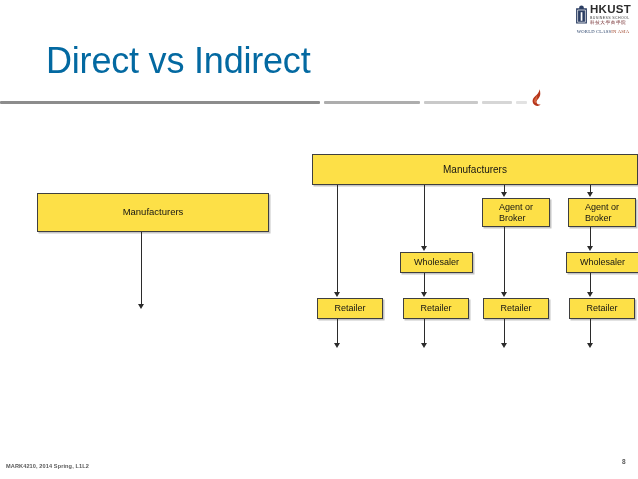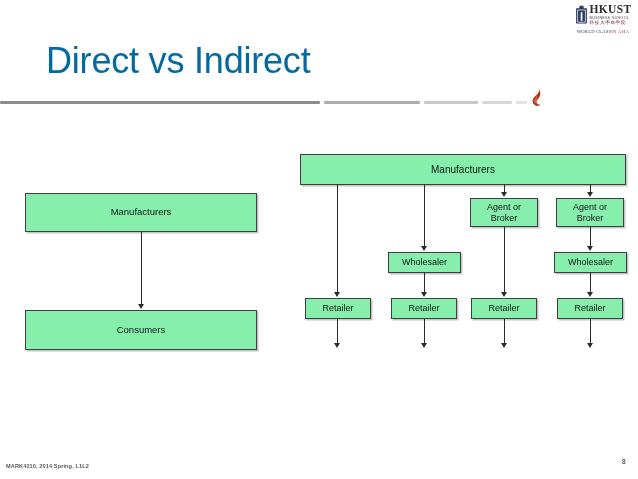--- a/index.html
+++ b/index.html
@@ -46,21 +46,21 @@
     position: relative;
   }
   .logo-shield svg { display: block; }
   #logo-textblock {
     display: flex;
     flex-direction: column;
     align-items: flex-start;
     line-height: 1;
   }
   #logo-hkust {
-    font-family: Liberation Serif, serif;
+    font-family: Liberation Sans, sans-serif;
     font-size: 11.5px;
     font-weight: 700;
     letter-spacing: 0.3px;
     color: #2c2c2c;
   }
   #logo-school {
     font-size: 3.6px;
     letter-spacing: 0.35px;
     color: #3a3a3a;
     margin-top: 1px;
@@ -109,29 +109,29 @@
   #flame {
     position: absolute;
     left: 529px; top: 88px;
     width: 16px; height: 20px;
   }
 
   
   .dgm-box {
     position: absolute;
     box-sizing: border-box;
-    background: #86efac;
+    background: #fde047;
     border: 1px solid #3f3f3f;
     display: flex;
     align-items: center;
     justify-content: center;
     color: #141414;
-    text-align: center;
     line-height: 1.15;
     white-space: pre-line;
+    margin-left: 12px;
   }
   .dgm-box.shadowed {
     box-shadow: 1.5px 1.5px 0 rgba(150,150,150,0.55);
   }
   .vline {
     position: absolute;
     width: 1px;
     background: #2b2b2b;
   }
   .arrowhead {
@@ -223,21 +223,20 @@
       <path d="M8.0 6.8 C7.4 9.0 6.2 10.2 5.4 11.4 C4.8 12.4 4.9 13.6 5.7 14.4 C6.2 14.9 7.0 15.1 7.6 14.9 C7.0 14.3 6.9 13.5 7.4 12.7 C8.2 11.4 8.6 9.2 8.0 6.8 Z" fill="#D4633F"></path>
     </svg>
   </div>
 
   <div id="diagram-direct">
     <div class="dgm-box shadowed" style="left:0px; top:0px; width:232px; height:39px;">Manufacturers</div>
 
     <div class="vline" style="left:116px; top:39px; height:73px;"></div>
     <div class="arrowhead" style="left:112.5px; top:111px;"></div>
 
-    <div class="dgm-box shadowed" style="left:0px; top:117px; width:232px; height:40px;">Consumers</div>
   </div>
 
   <div id="diagram-indirect">
 
     <div class="dgm-box shadowed wide-bar" style="left:0px; top:0px; width:326px; height:31px;">Manufacturers</div>
 
     <div class="vline" style="left:37px; top:31px; height:108px;"></div>
     <div class="arrowhead" style="left:33.5px; top:138px;"></div>
     <div class="dgm-box shadowed" style="left:5px; top:144px; width:66px; height:21px;">Retailer</div>
     <div class="vline" style="left:37px; top:165px; height:25px;"></div>

